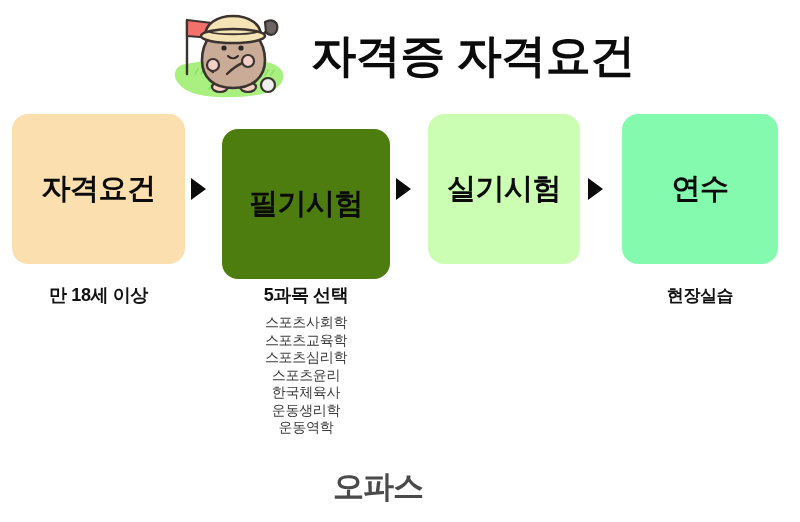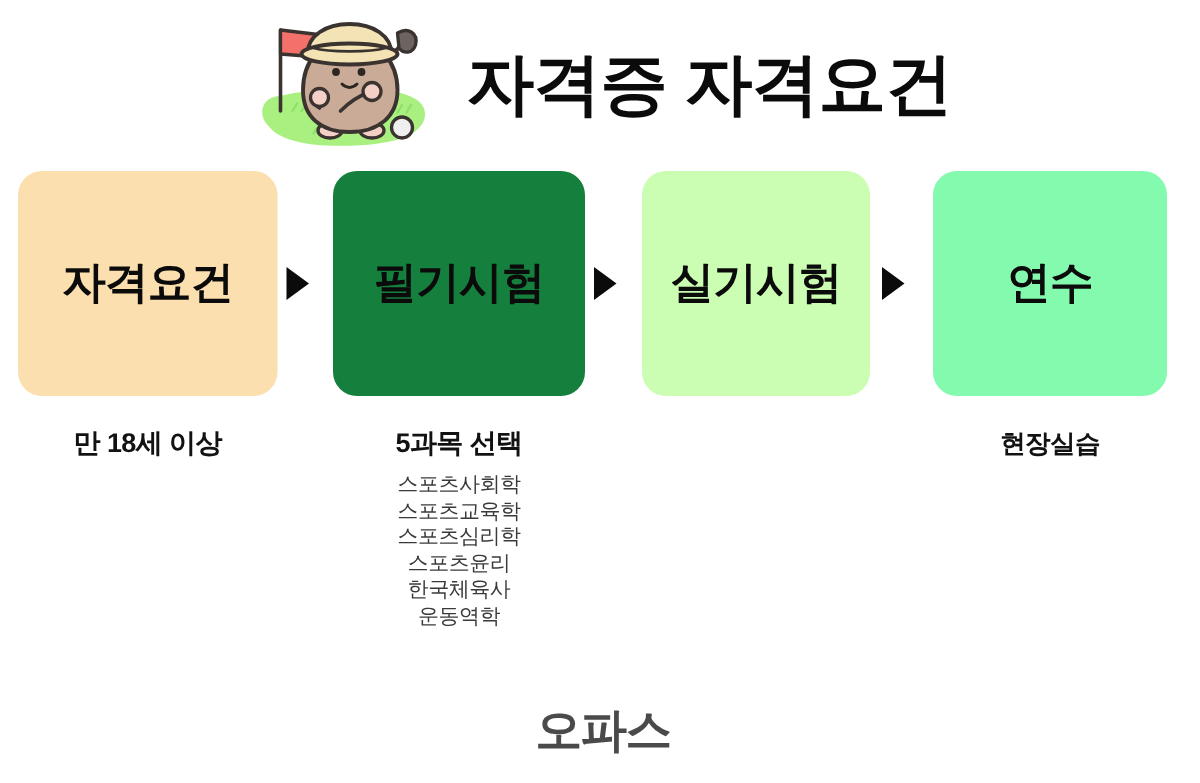--- a/index.html
+++ b/index.html
@@ -137,21 +137,20 @@
     white-space: nowrap;
   }
 
   
   .footer {
     position: absolute;
     left: 0;
     top: 466px;
     width: 756px;
     text-align: center;
-    padding-left: 24px;
   }
   .brand {
     font-size: 31px;
     font-weight: bold;
     color: #4a4a4a;
     letter-spacing: -1px;
   }
 </style>
 </head>
 <body>
@@ -213,21 +212,21 @@
     <div class="page-title">자격증 자격요건</div>
   </div>
 
   <div class="flow">
 
     <div class="stage-box box-0" style="background: rgb(252, 223, 175);">
       <span class="stage-label">자격요건</span>
     </div>
     <div class="arrow arrow-0"></div>
 
-    <div class="stage-box box-1" style="background: #15803d;">
+    <div class="stage-box box-1" style="background: #4d7c0f; margin-top: 15px;">
       <span class="stage-label">필기시험</span>
     </div>
     <div class="arrow arrow-1"></div>
 
     <div class="stage-box box-2" style="background: rgb(203, 254, 179); text-align: center;">
       <span class="stage-label">실기시험</span>
     </div>
     <div class="arrow arrow-2"></div>
 
     <div class="stage-box box-3" style="background: rgb(132, 250, 174);">
@@ -243,20 +242,21 @@
     </div>
 
     <div class="detail-col col-1">
       <div class="detail-head">5과목 선택</div>
       <div class="sub-list">
         <div class="sub-item">스포츠사회학</div>
         <div class="sub-item">스포츠교육학</div>
         <div class="sub-item">스포츠심리학</div>
         <div class="sub-item">스포츠윤리</div>
         <div class="sub-item">한국체육사</div>
+        <div class="sub-item">운동생리학</div>
         <div class="sub-item">운동역학</div>
       </div>
     </div>
 
 
     <div class="detail-col col-3">
       <div class="detail-line">현장실습</div>
     </div>
   </div>
 

